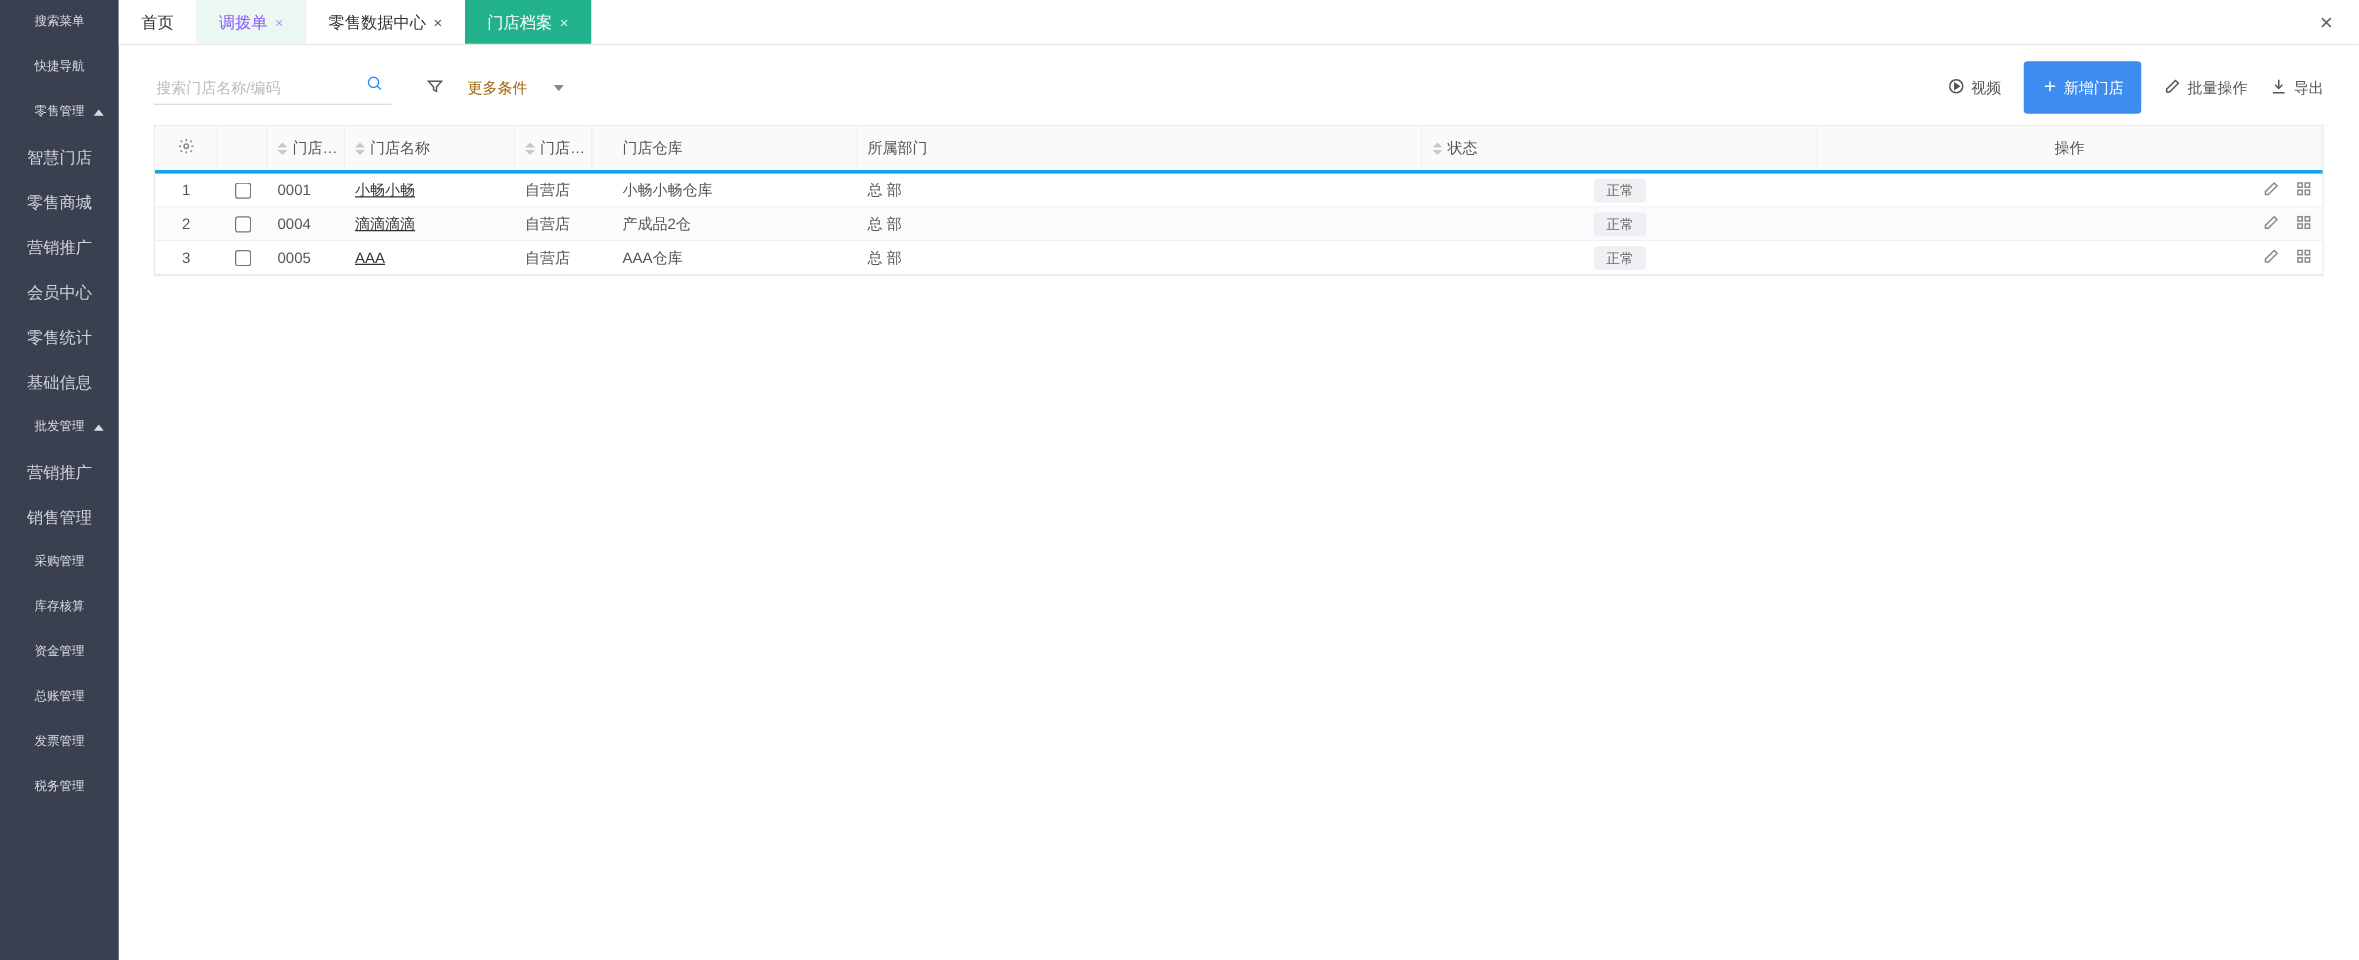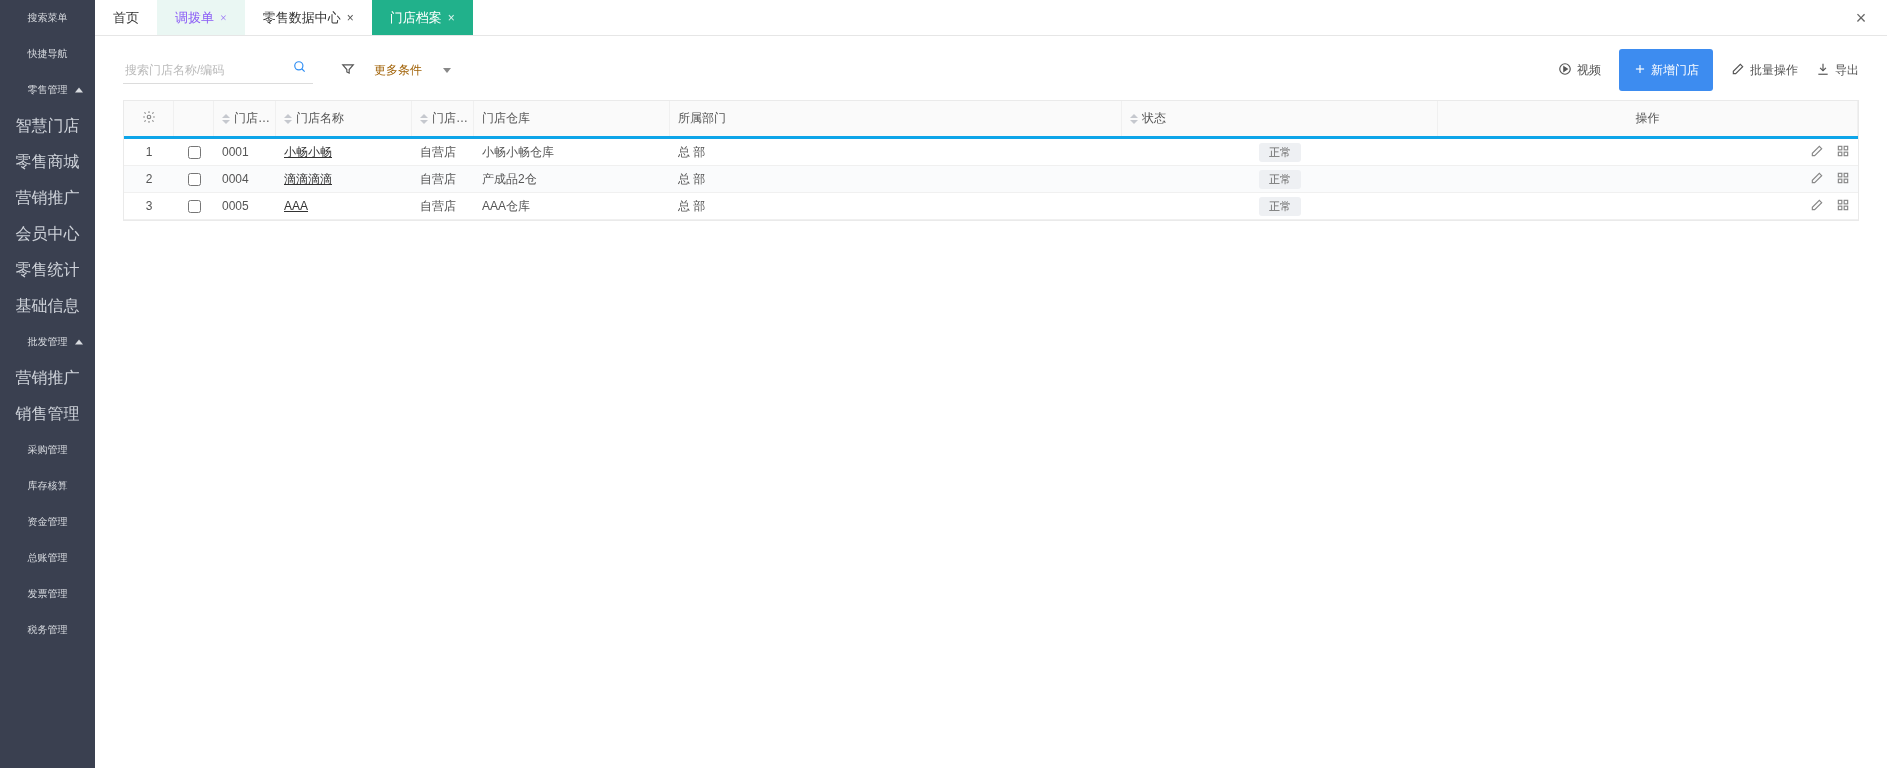--- a/index.html
+++ b/index.html
@@ -25,21 +25,21 @@
     overflow: hidden;
   }
   .sidebar-item {
     height: 36px;
     line-height: 36px;
     text-align: center;
     font-size: 10px;
     cursor: pointer;
     position: relative;
   }
-  .sidebar-item.sub { font-size: 16px; color: #cfd3da; }
+  .sidebar-item.sub { font-size: 13px; color: #cfd3da; }
   .sidebar-item .arrow-up {
     position: absolute;
     right: 12px;
     top: 50%;
     transform: translateY(-50%);
     width: 0; height: 0;
     border-left: 4px solid transparent;
     border-right: 4px solid transparent;
     border-bottom: 5px solid #d8dbe0;
   }
@@ -173,21 +173,21 @@
   }
   .th { color: #555; border-right: 1px solid #f0f0f0; position: relative; }
   .th.center, .td.center { justify-content: center; }
   .th.right, .td.right { justify-content: flex-end; }
 
   .col-gear  { width: 50px; }
   .col-chk   { width: 40px; }
   .col-code  { width: 62px; }
   .col-name  { width: 136px; align-items: center; }
   .col-type  { width: 62px; }
-  .col-wh    { width: 196px; }
+  .col-wh    { width: 196px; margin-left: 16px; }
   .col-dept  { width: 452px; }
   .col-status{ width: 316px; }
   .col-op    { flex: 1; }
 
   .sort-icons {
     display: inline-flex;
     flex-direction: column;
     margin-right: 4px;
     line-height: 0;
   }

